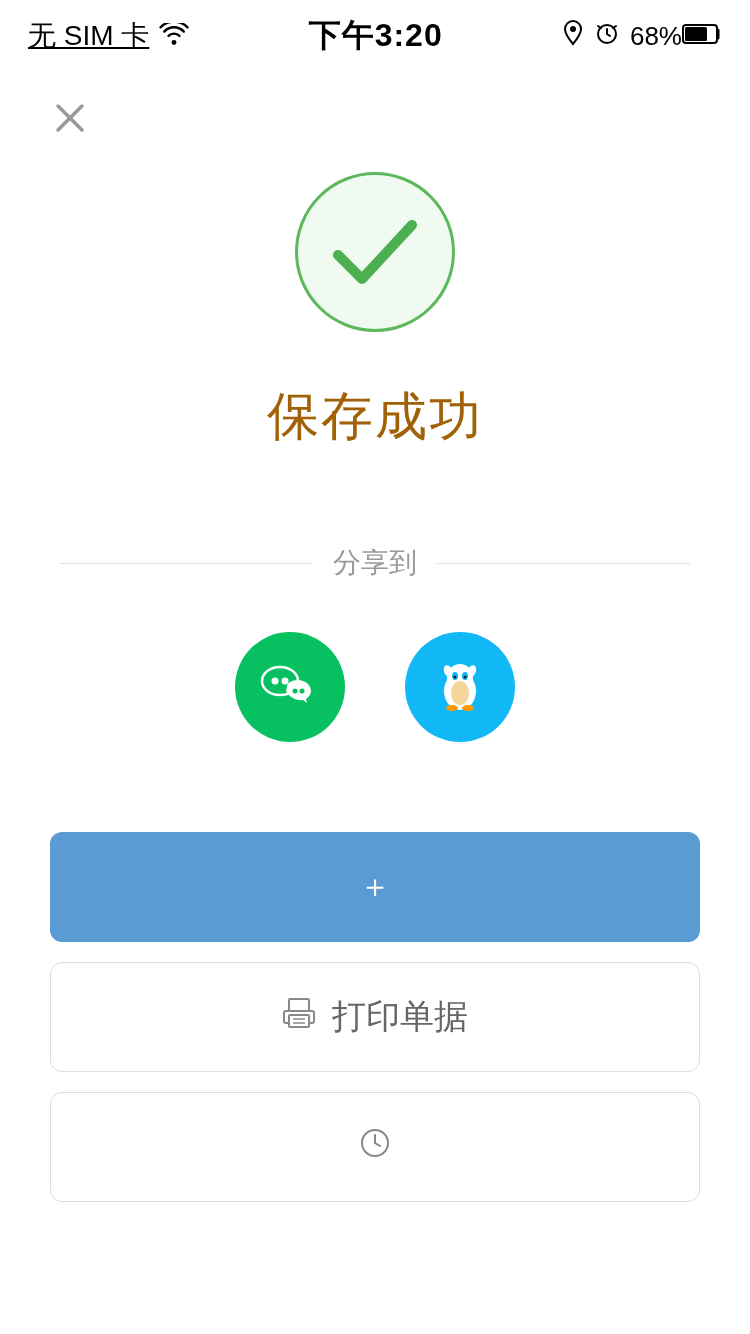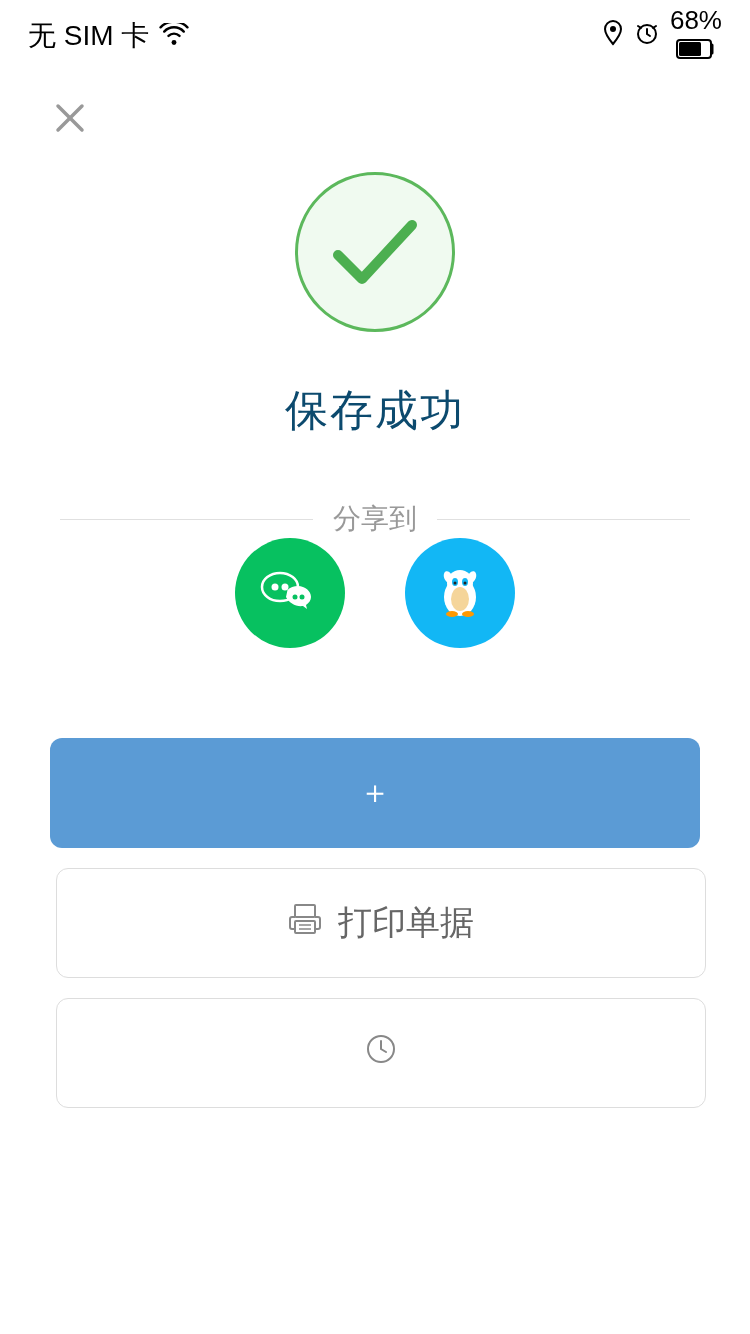--- a/index.html
+++ b/index.html
@@ -24,41 +24,41 @@
       background: #fff;
     }
 
     .status-left {
       display: flex;
       align-items: center;
       gap: 10px;
       font-size: 28px;
       color: #000;
       font-weight: 500;
+      text-decoration: underline;
     }
 
     .status-center {
       font-size: 32px;
       font-weight: 600;
       color: #000;
       letter-spacing: 1px;
     }
 
     .status-right {
       display: flex;
       align-items: center;
       gap: 10px;
       font-size: 26px;
       color: #000;
     }
 
     .battery-block {
       display: flex;
-      align-items: center;
-      flex-direction: column;
+      align-items: flex-end;
     }
 
     
     .close-btn {
       position: absolute;
       top: 88px;
       left: 40px;
       width: 60px;
       height: 60px;
       display: flex;
@@ -93,38 +93,39 @@
       margin-bottom: 50px;
     }
 
     .success-circle svg {
       width: 90px;
       height: 70px;
     }
 
     
     .success-title {
-      font-size: 43px;
+      font-size: 52px;
       font-weight: 500;
-      color: #0c4a6e;
-      margin-bottom: 60px;
+      color: #a16207;
+      margin-bottom: 92px;
       letter-spacing: 2px;
     }
 
     
     .share-section {
       width: 100%;
       padding: 0 60px;
       margin-bottom: 50px;
     }
 
     .share-divider {
       display: flex;
       align-items: center;
       gap: 20px;
+      margin-bottom: 50px;
     }
 
     .divider-line {
       flex: 1;
       height: 1px;
       background: #e0e0e0;
     }
 
     .share-label {
       font-size: 28px;
@@ -188,21 +189,20 @@
     .btn-primary {
       background: #5b9bd5;
       color: #fff;
       border: none;
     }
 
     .btn-secondary {
       background: #fff;
       color: #666;
       border: 1.5px solid #ddd;
-      margin-left: 6px;
     }
 
     .btn-icon {
       font-size: 32px;
     }
   </style>
 </head>
 <body>
 
 <div class="status-bar">
@@ -211,20 +211,21 @@
 
     <span>
       <svg viewBox="0 0 24 18" fill="none" xmlns="http://www.w3.org/2000/svg" width="30" height="22">
         <path d="M12 14a2 2 0 1 1 0 4 2 2 0 0 1 0-4z" fill="#000"></path>
         <path d="M7.5 10.5a6.5 6.5 0 0 1 9 0" stroke="#000" stroke-width="2" stroke-linecap="round" fill="none"></path>
         <path d="M4 7a11 11 0 0 1 16 0" stroke="#000" stroke-width="2" stroke-linecap="round" fill="none"></path>
         <path d="M1 3.5A15.5 15.5 0 0 1 23 3.5" stroke="#000" stroke-width="2" stroke-linecap="round" fill="none"></path>
       </svg>
     </span>
   </div>
+  <div class="status-center">下午3:20</div>
   <div class="status-right">
 
     <span>
       <svg width="22" height="26" viewBox="0 0 22 26" fill="none">
         <path d="M11 1C6.58 1 3 4.58 3 9c0 5.25 8 15 8 15s8-9.75 8-15c0-4.42-3.58-8-8-8z" stroke="#000" stroke-width="2" fill="none"></path>
         <circle cx="11" cy="9" r="3" fill="#000"></circle>
       </svg>
     </span>
 
     <span>

